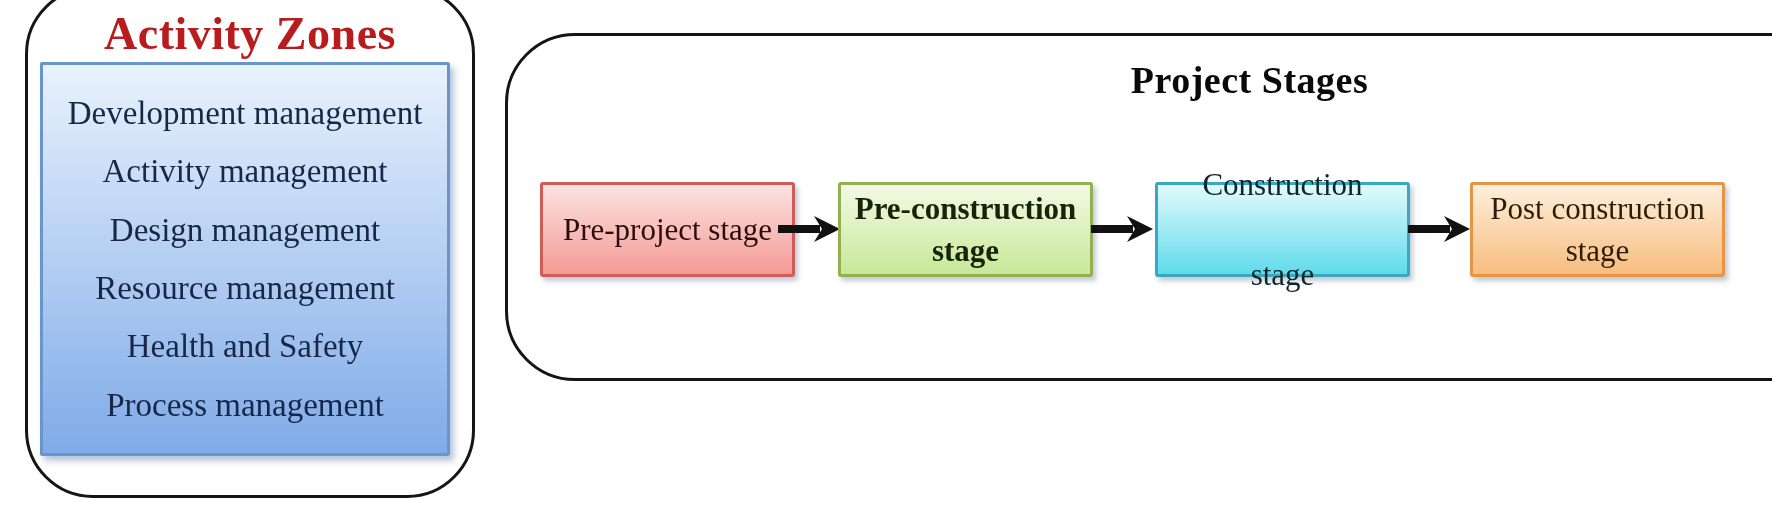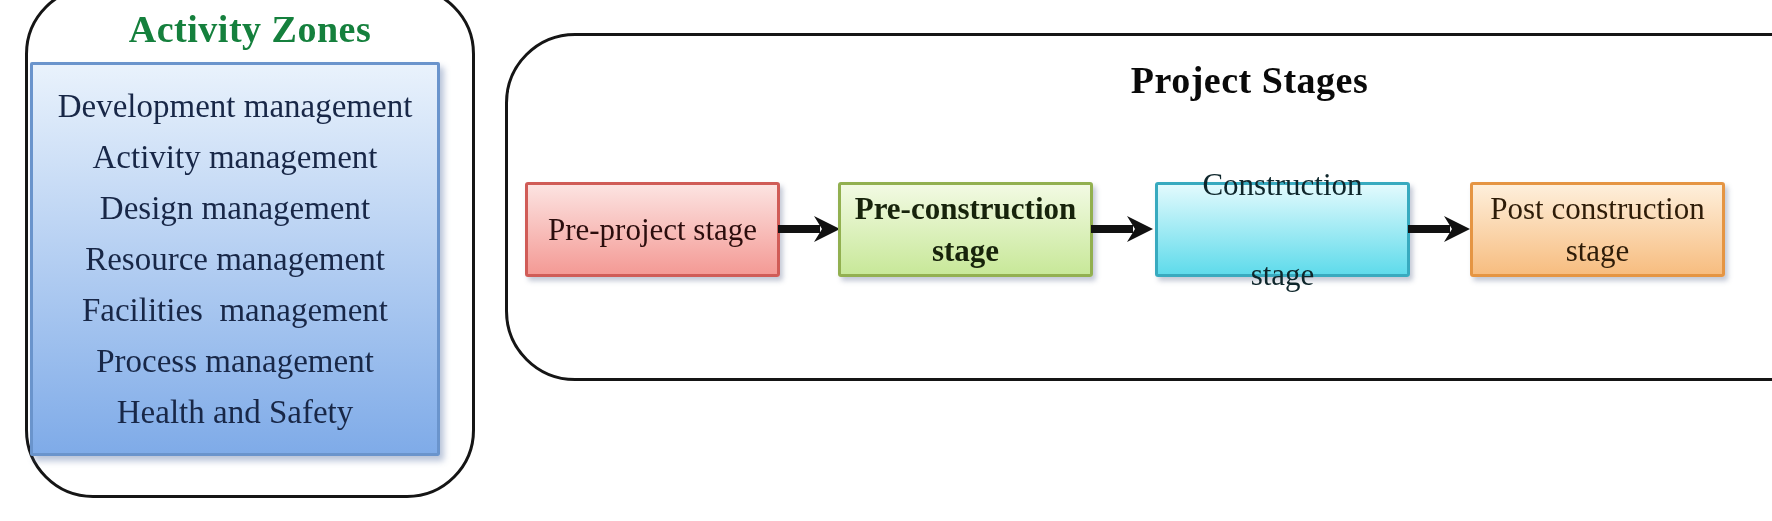--- a/index.html
+++ b/index.html
@@ -12,25 +12,25 @@
 
   
   .az-panel {
     position: absolute; left: 25px; top: -14px;
     width: 450px; height: 512px;
     border: 3px solid #151515; border-radius: 68px;
     background: #ffffff;
   }
   .az-title {
     position: absolute; top: 18px; left: 0; width: 100%;
-    text-align: center; font-weight: bold; font-size: 38px; color: #15803d;
+    text-align: center; font-weight: bold; font-size: 46px; color: #b91c1c;
     letter-spacing: 0.5px;
   }
   .az-list {
-    position: absolute; left: 2px; top: 73px;
+    position: absolute; left: 12px; top: 73px;
     width: 410px; height: 394px;
     border: 3px solid #6a94cc; border-radius: 2px;
     box-shadow: 4px 5px 6px rgba(100, 125, 170, 0.45);
     display: flex; flex-direction: column;
     justify-content: space-evenly; align-items: center;
     padding: 8px 16px;
   }
   .az-item {
     font-size: 33px; text-align: center; white-space: pre-wrap; line-height: 1.1;
   }
@@ -73,30 +73,29 @@
 
 <div class="canvas">
 
   <div class="az-panel">
     <div class="az-title">Activity Zones</div>
     <div class="az-list" style="background: linear-gradient(rgb(233, 242, 252) 0%, rgb(127, 171, 232) 100%); border-color: rgb(106, 148, 204); color: rgb(24, 39, 71);">
       <div class="az-item">Development management</div>
       <div class="az-item">Activity management</div>
       <div class="az-item">Design management</div>
       <div class="az-item">Resource management</div>
-      <div class="az-item">Facilities  management</div>
+      <div class="az-item">Health and Safety</div>
       <div class="az-item">Process management</div>
-      <div class="az-item">Health and Safety</div>
     </div>
   </div>
 
   <div class="ps-panel">
     <div class="ps-title">Project Stages</div>
 
-    <div class="stage-box stage-0" style="background: linear-gradient(rgb(252, 227, 225) 0%, rgb(244, 154, 149) 100%); border-color: rgb(208, 92, 87); color: rgb(43, 13, 13);">
+    <div class="stage-box stage-0" style="background: linear-gradient(rgb(252, 227, 225) 0%, rgb(244, 154, 149) 100%); border-color: rgb(208, 92, 87); color: rgb(43, 13, 13); margin-left: 15px;">
         <div>Pre-project stage</div>
       </div>
 
     <div class="flow-arrow arrow-0">
       <svg viewBox="0 0 62 30" preserveAspectRatio="none">
         <line x1="0" y1="15" x2="42" y2="15" stroke="#111111" stroke-width="8"></line>
         <polygon points="36,2 62,15 36,28 44,15" fill="#111111"></polygon>
       </svg>
     </div>
 

